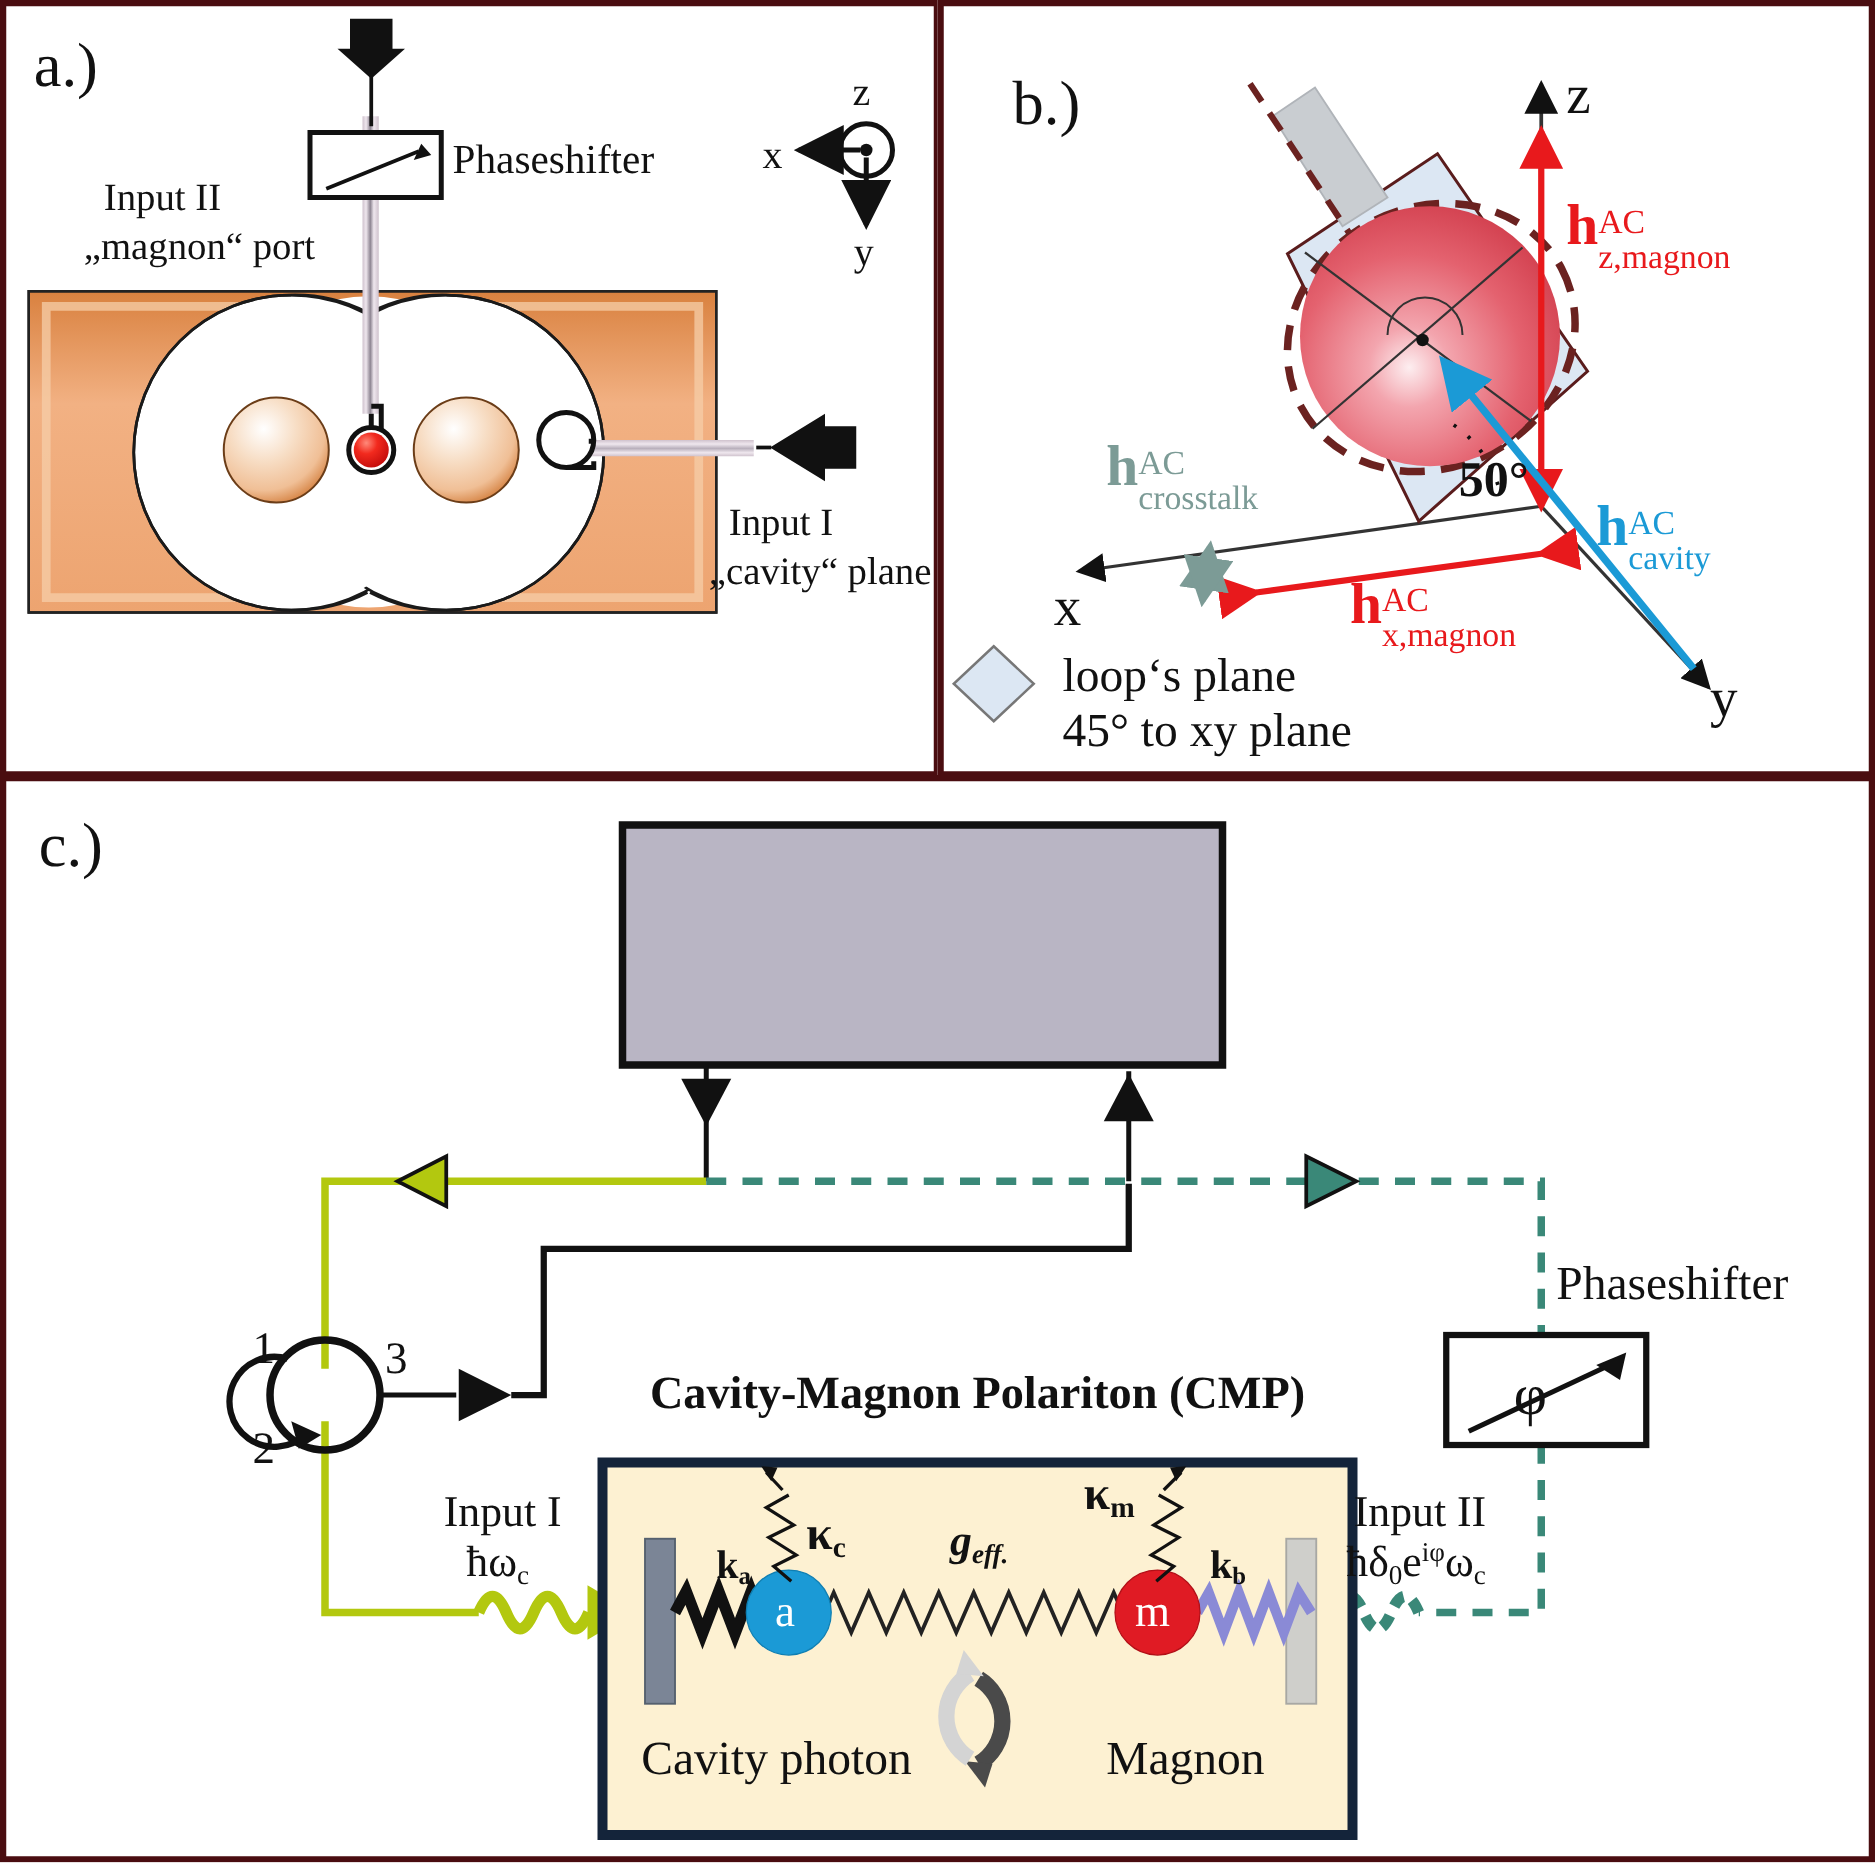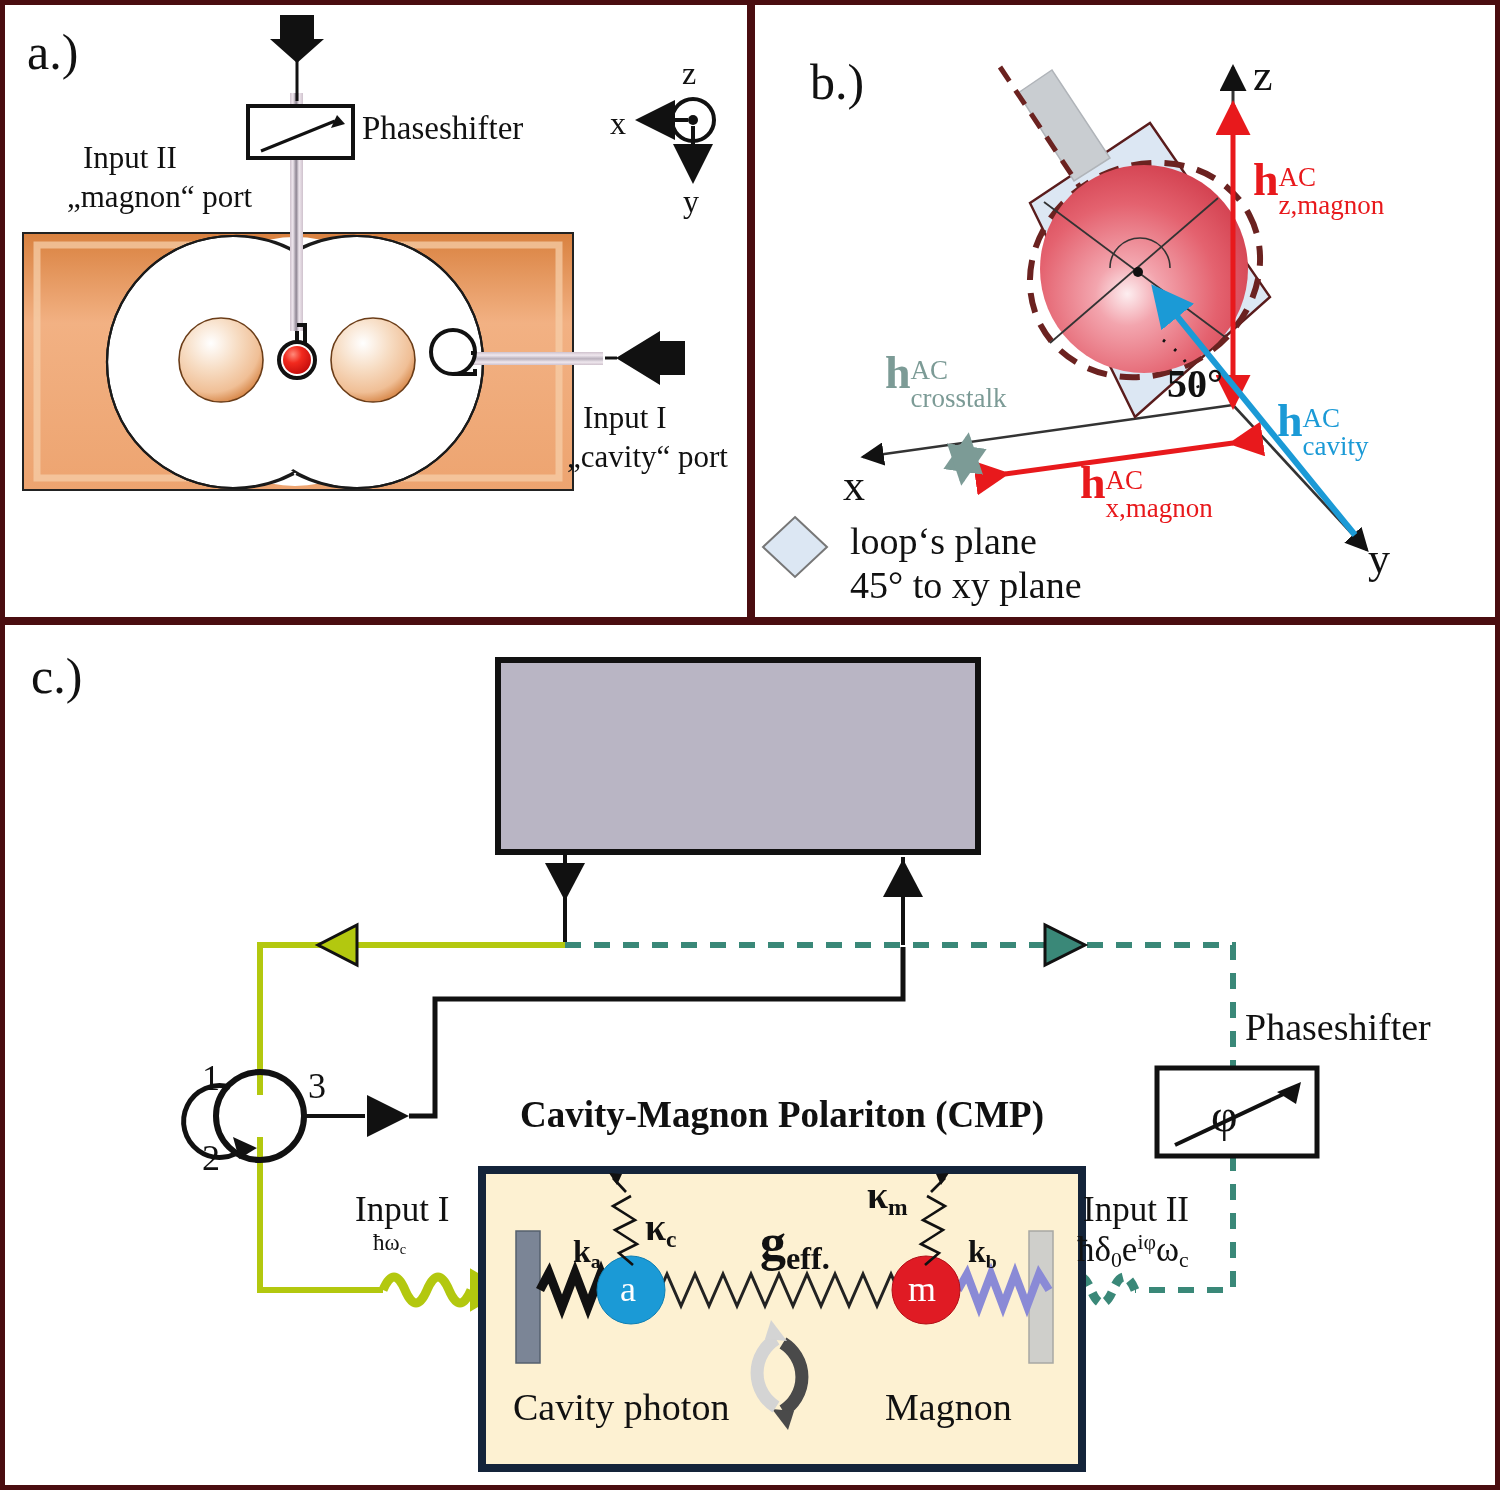--- a/index.html
+++ b/index.html
@@ -143,21 +143,21 @@
         <circle cx="688" cy="115" r="5" fill="#111"></circle>
         <line x1="683" y1="115" x2="634" y2="115" stroke="#111" stroke-width="4" marker-end="url(#blkArrow)"></line>
         <line x1="688" y1="121" x2="688" y2="175" stroke="#111" stroke-width="4" marker-end="url(#blkArrow)"></line>
       </g>
     </svg>
 
     <div class="txt" style="left:357px;top:105px;font-size:33px;">Phaseshifter</div>
     <div class="txt" style="left:78px;top:135px;font-size:31px;">Input II</div>
     <div class="txt" style="left:62px;top:174px;font-size:31px;">„magnon“ port</div>
     <div class="txt" style="left:578px;top:395px;font-size:31px;">Input I</div>
-    <div class="txt" style="left:562px;top:434px;font-size:31px;">„cavity“ port</div>
+    <div class="txt" style="left:562px;top:434px;font-size:31px;">„cavity“ plane</div>
     <div class="txt" style="left:677px;top:50px;font-size:32px;">z</div>
     <div class="txt" style="left:678px;top:178px;font-size:32px;">y</div>
     <div class="txt" style="left:605px;top:100px;font-size:32px;">x</div>
   </div>
 
   <div class="panel" id="panel-b">
     <div class="plabel" style="left:55px;top:48px;">b.)</div>
 
     <svg width="750" height="622">
       <defs>
@@ -393,33 +393,33 @@
     <div class="txt" style="left:1240px;top:380px;font-size:38px;">Phaseshifter</div>
     <div class="txt" style="left:1206px;top:464px;font-size:46px;">φ</div>
 
     <div class="txt" style="left:197px;top:432px;font-size:36px;">1</div>
     <div class="txt" style="left:197px;top:512px;font-size:36px;">2</div>
     <div class="txt" style="left:303px;top:440px;font-size:36px;">3</div>
 
     <div class="txt ctr" style="left:477px;top:468px;width:600px;font-size:37px;font-weight:bold;">Cavity-Magnon Polariton (CMP)</div>
 
     <div class="txt" style="left:350px;top:565px;font-size:35px;">Input I</div>
-    <div class="txt" style="left:368px;top:605px;font-size:23px;">ħω<span class="sub">c</span></div>
+    <div class="txt" style="left:368px;top:605px;font-size:35px;">ħω<span class="sub">c</span></div>
 
     <div class="txt" style="left:1078px;top:565px;font-size:35px;">Input II</div>
     <div class="txt" style="left:1072px;top:605px;font-size:35px;">ħδ<span class="sub">0</span>e<span class="sup">iφ</span>ω<span class="sub">c</span></div>
 
     <div class="txt" style="left:508px;top:760px;font-size:38px;">Cavity photon</div>
     <div class="txt" style="left:880px;top:760px;font-size:38px;">Magnon</div>
 
     <div class="txt" style="left:615px;top:643px;font-size:36px;color:#fff;">a</div>
     <div class="txt" style="left:903px;top:643px;font-size:36px;color:#fff;">m</div>
 
     <div class="txt" style="left:538px;top:608px;font-size:32px;font-weight:bold;margin-left:30px;">k<span class="sub">a</span></div>
     <div class="txt" style="left:963px;top:608px;font-size:32px;font-weight:bold;">k<span class="sub">b</span></div>
 
     <div class="txt" style="left:640px;top:548px;font-size:38px;font-weight:bold;margin-top:32px;">κ<span class="sub">c</span></div>
     <div class="txt" style="left:862px;top:548px;font-size:38px;font-weight:bold;">κ<span class="sub">m</span></div>
 
-    <div class="txt" style="left:755px;top:588px;font-size:52px;font-weight:bold;">g<span class="sub">eff.</span></div>
+    <div class="txt" style="left:755px;top:588px;font-size:35px;font-weight:bold;font-style:italic;">g<span class="sub">eff.</span></div>
   </div>
 
 </div>
 
 </body></html>

